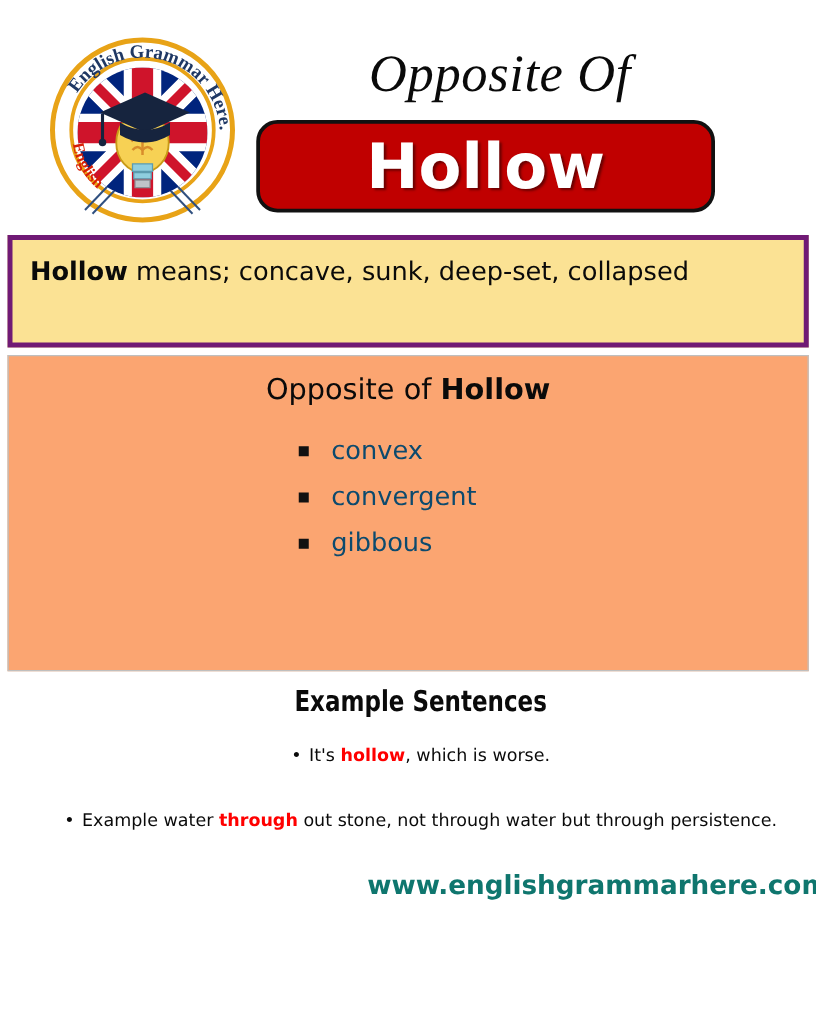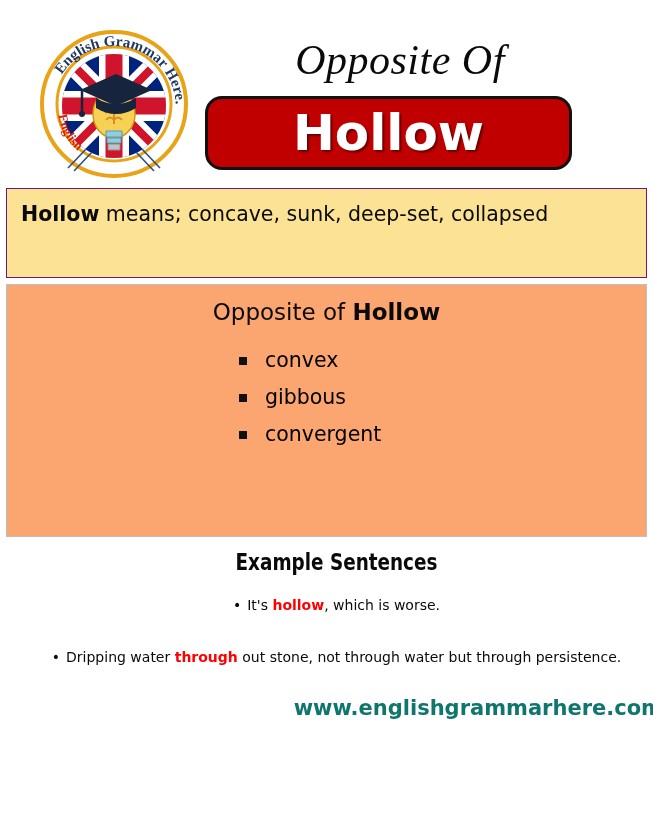--- a/index.html
+++ b/index.html
@@ -80,21 +80,21 @@
   }
 
   
   .meaning-box {
     position: absolute;
     left: 6px;
     top: 188px;
     width: 641px;
     height: 90px;
     background: #FBE294;
-    border: 1px solid #701a75;
+    border: 4px solid #701a75;
     padding: 10px 14px 0 14px;
   }
   .meaning-text {
     font-family: "DejaVu Sans", sans-serif;
     font-size: 20.5px;
     line-height: 31px;
     color: #0a0a0a;
   }
   .meaning-text b { font-weight: bold; }
 
@@ -120,21 +120,21 @@
   .antonym-list {
     list-style: none;
     margin: 8px 0 0 0;
     padding: 0 0 0 232px;
   }
   .antonym-list li {
     position: relative;
     font-family: "DejaVu Sans", sans-serif;
     font-size: 20.5px;
     line-height: 37px;
-    color: #000000;
+    color: #0c4a6e;
     padding-left: 26px;
   }
   .antonym-list li .sq {
     position: absolute;
     left: 0;
     top: 15px;
     width: 8px;
     height: 8px;
     background: #111111;
   }
@@ -267,36 +267,36 @@
     <div class="antonym-heading">
       <span>Opposite of </span><b>Hollow</b>
     </div>
     <ul class="antonym-list">
       <li>
         <span class="sq"></span>
         <span>convex</span>
       </li>
       <li>
         <span class="sq"></span>
-        <span>gibbous</span>
+        <span>convergent</span>
       </li>
       <li>
         <span class="sq"></span>
-        <span>convergent</span>
+        <span>gibbous</span>
       </li>
     </ul>
   </div>
 
   <div class="examples">
     <div class="examples-title">Example  Sentences</div>
 
     <div class="example-row">
       <span class="dot">•</span><span>It's </span><span class="hl">hollow</span><span>, which is worse.</span>
     </div>
 
     <div class="example-row">
-      <span class="dot">•</span><span>Dripping water </span><span class="hl">through</span><span> out stone, not through water but through persistence.</span>
+      <span class="dot">•</span><span>Example water </span><span class="hl">through</span><span> out stone, not through water but through persistence.</span>
     </div>
 
     <div class="site-url">www.englishgrammarhere.com</div>
   </div>
 
 </div>
 
 </body></html>

